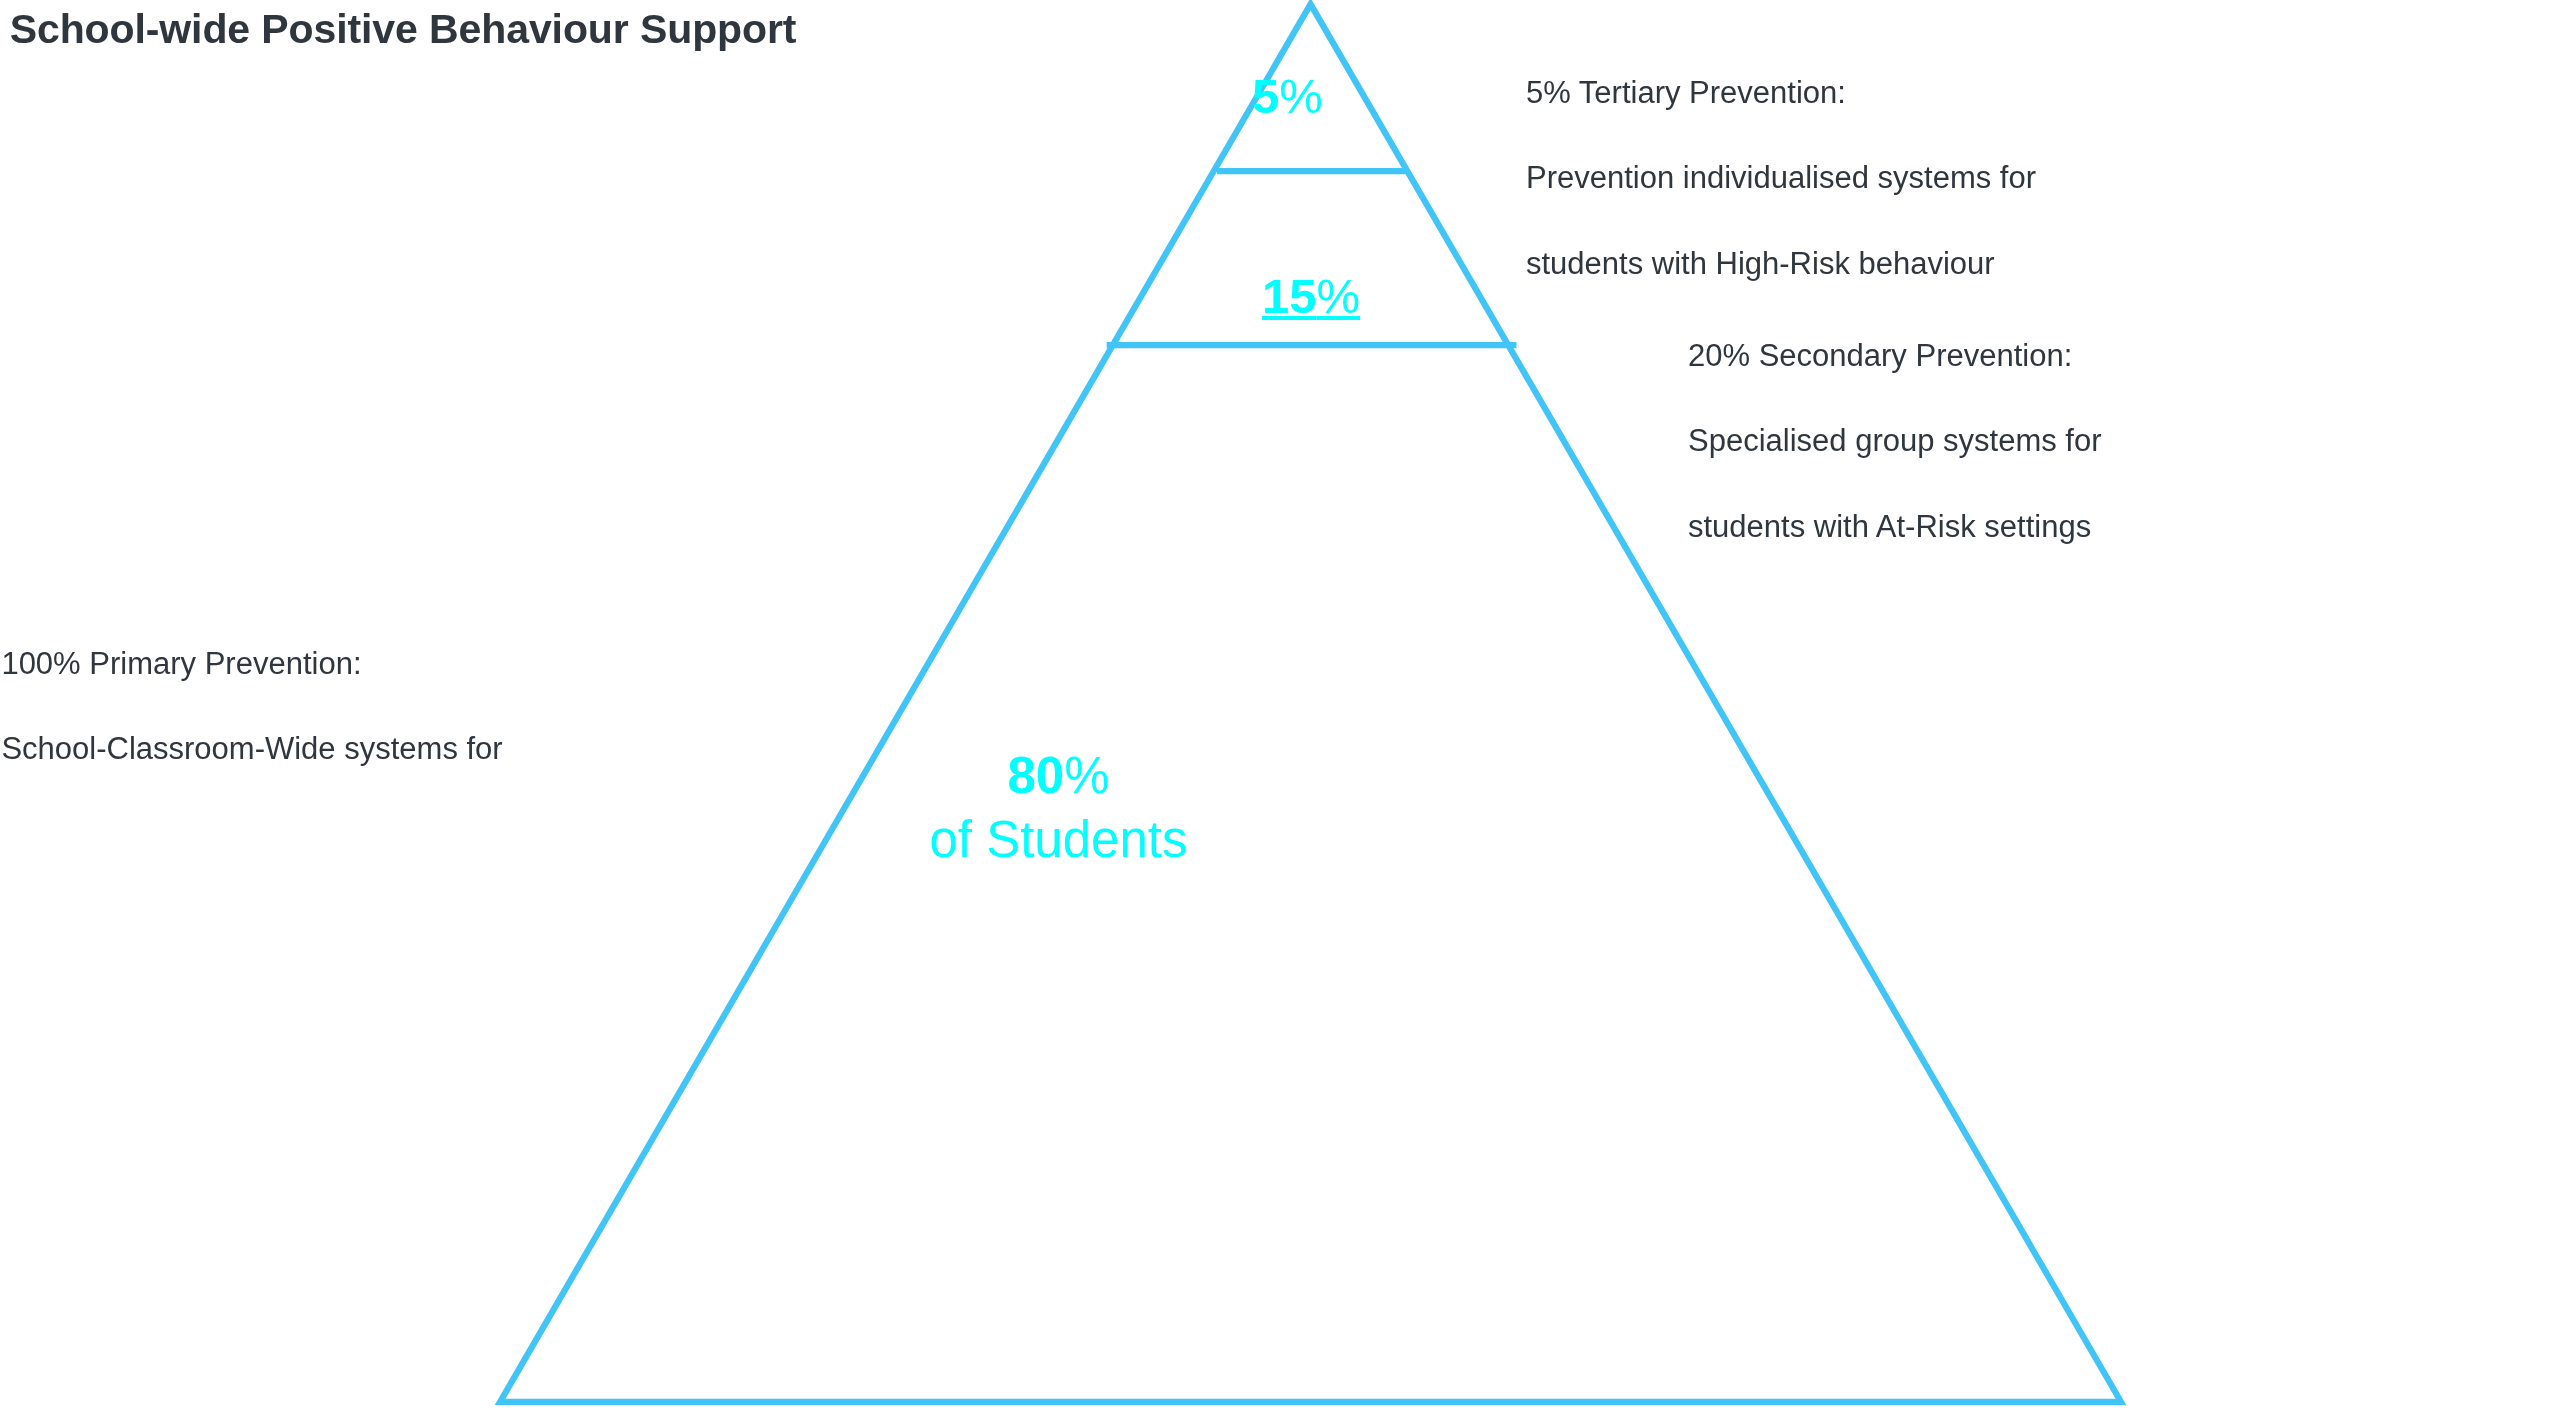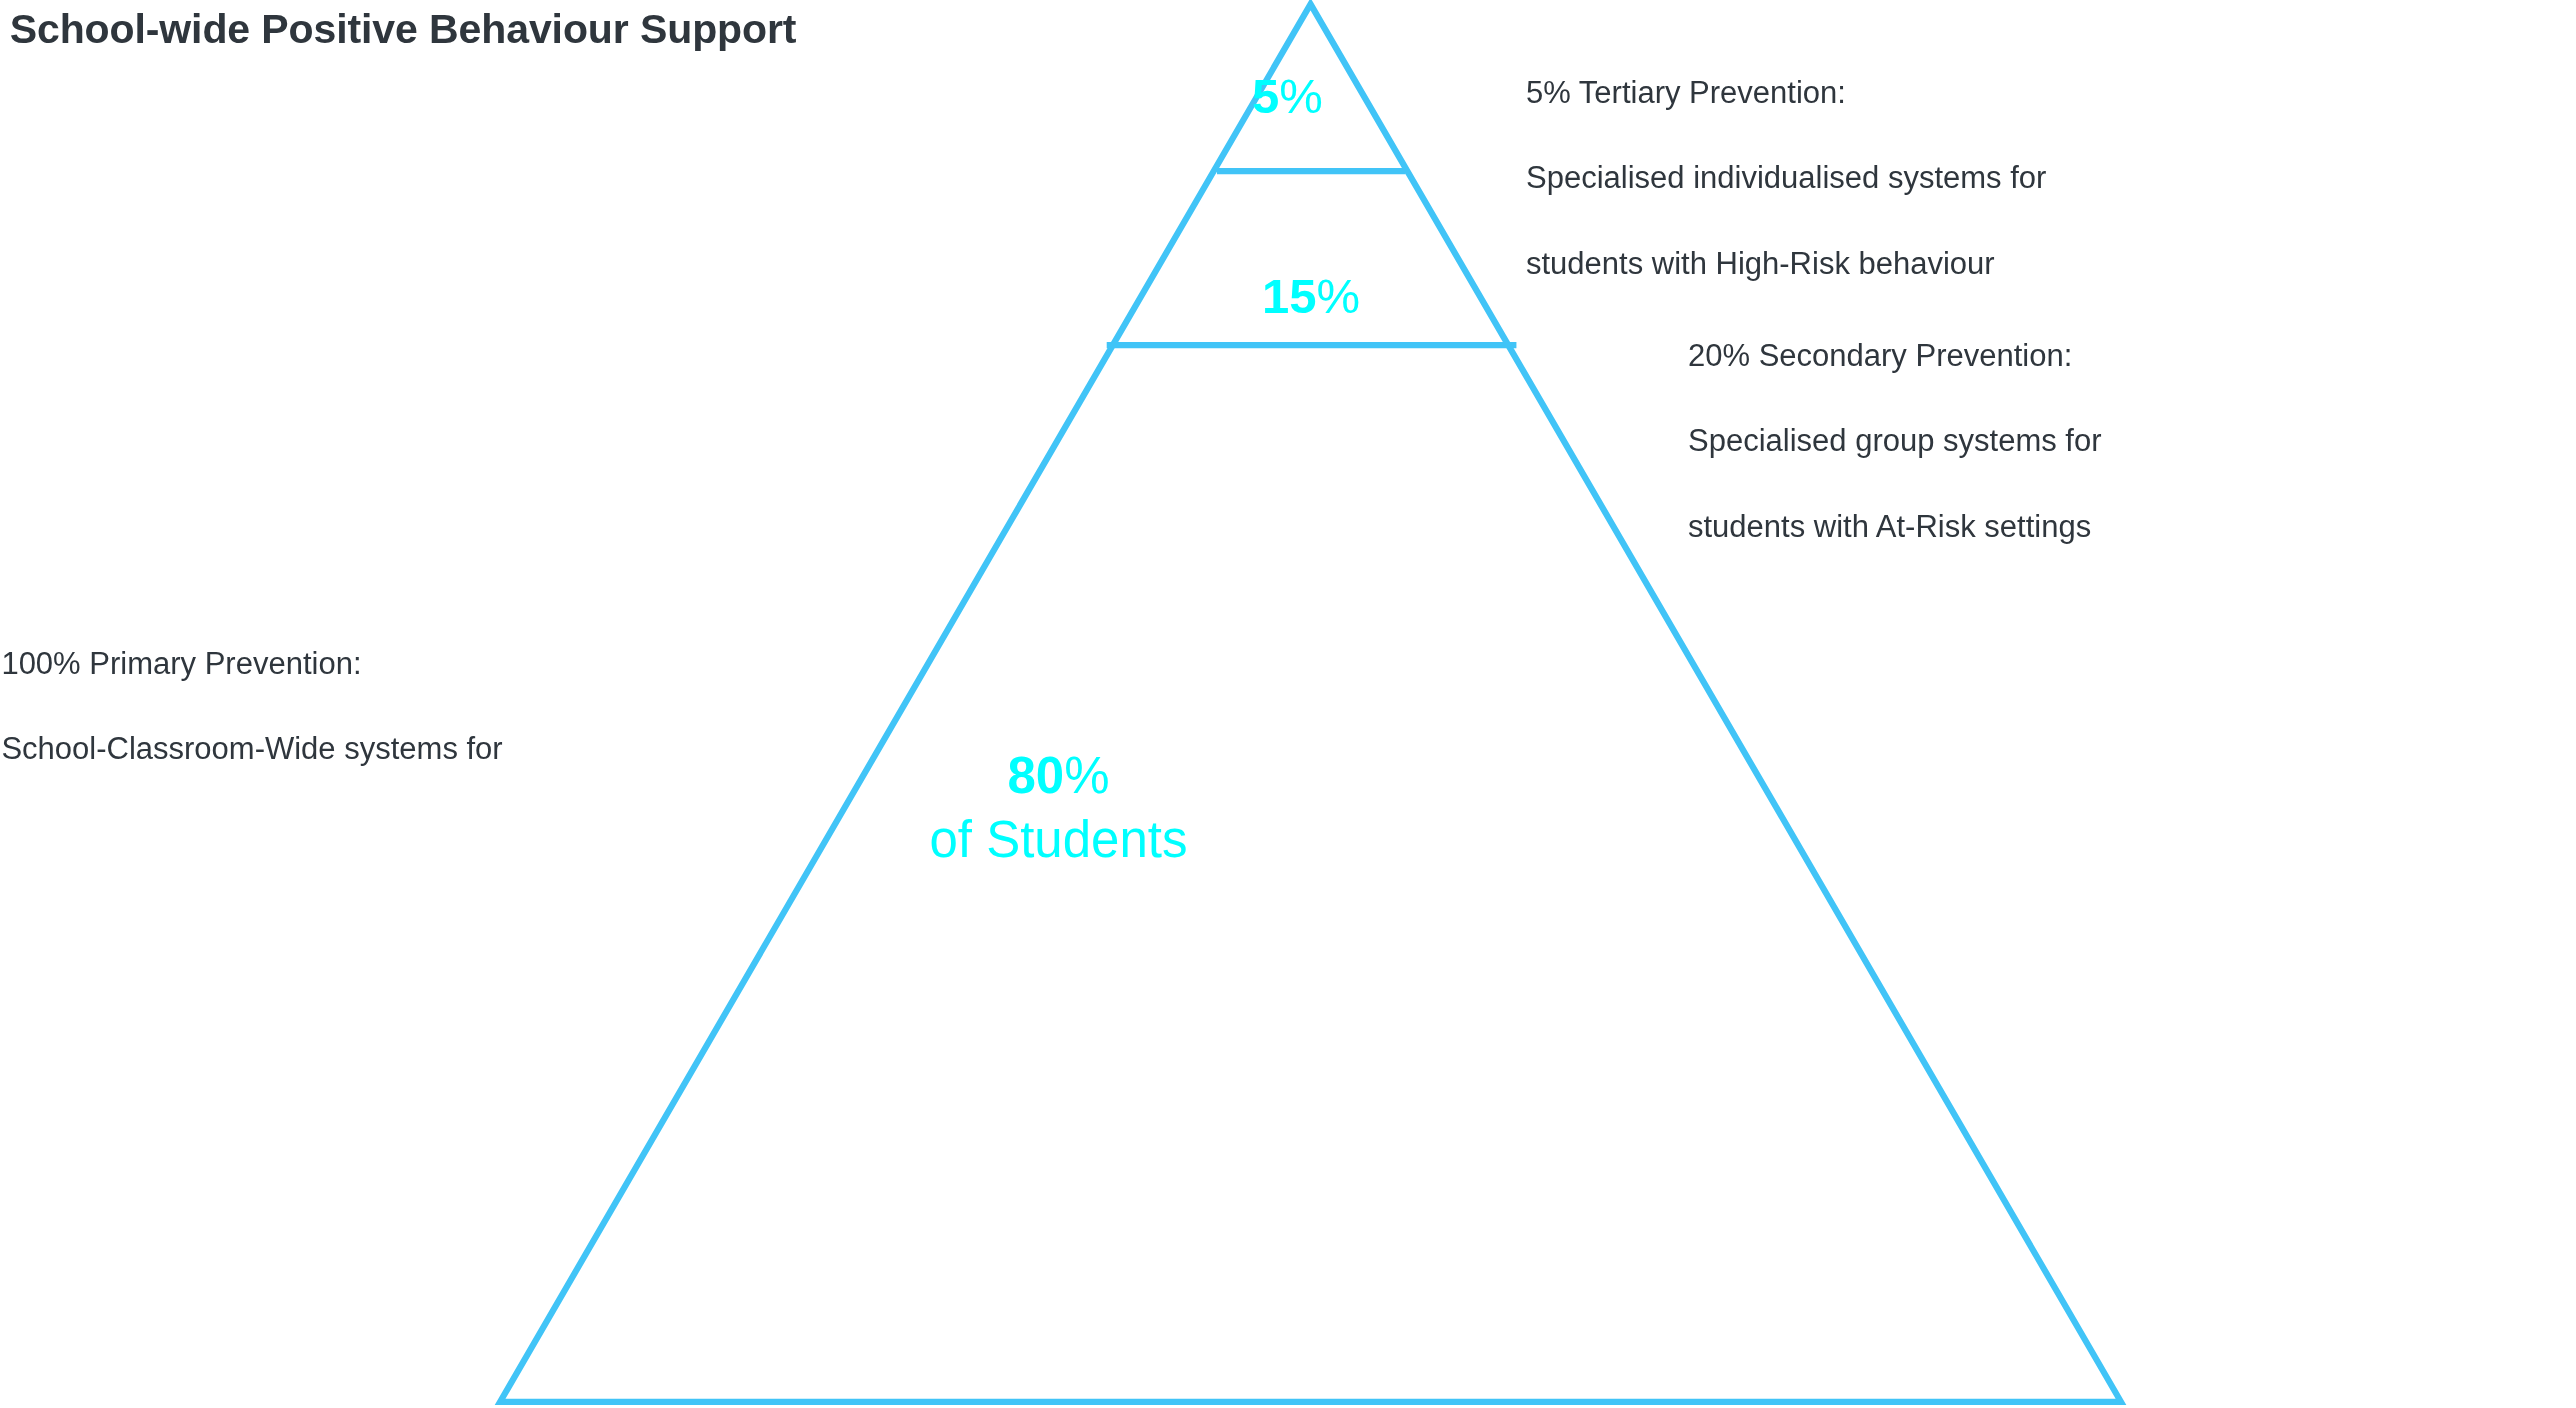--- a/index.html
+++ b/index.html
@@ -59,20 +59,21 @@
 
   #label-tertiary {
     left: 1252px;
     top: 72px;
     font-size: 49px;
   }
   #label-secondary {
     left: 1262px;
     top: 272px;
     font-size: 49px;
+    text-decoration: underline;
   }
   #label-primary {
     left: 0;
     right: 0;
     top: 750px;
     width: 2124px;
     text-align: center;
     font-size: 0;
   }
   #label-primary .line1 {
@@ -142,21 +143,21 @@
     <span class="num">15</span><span class="pct">%</span>
   </div>
 
   <div class="band-label" id="label-primary">
     <span class="line1"><span class="num">80</span><span class="pct">%</span></span>
     <span class="line2">of Students</span>
   </div>
 
   <div class="annotation" id="annotation-tertiary">
     <span class="ann-line">5% Tertiary Prevention:</span>
-    <span class="ann-line">Specialised individualised systems for</span>
+    <span class="ann-line">Prevention individualised systems for</span>
     <span class="ann-line">students with High-Risk behaviour</span>
   </div>
 
   <div class="annotation" id="annotation-secondary">
     <span class="ann-line">20% Secondary Prevention:</span>
     <span class="ann-line">Specialised group systems for</span>
     <span class="ann-line">students with At-Risk settings</span>
   </div>
 
   <div class="annotation" id="annotation-primary">

